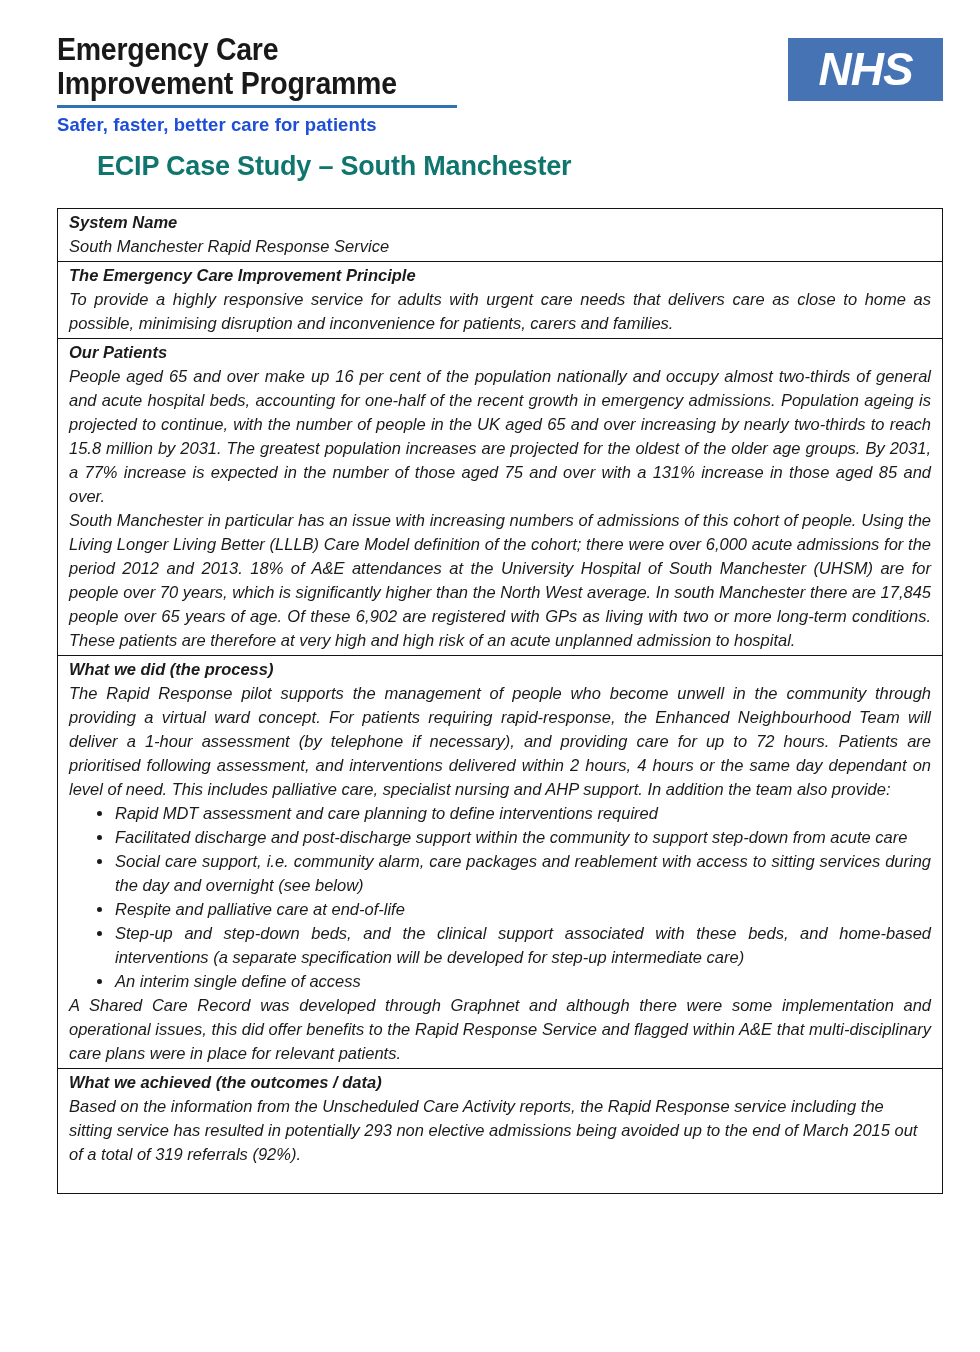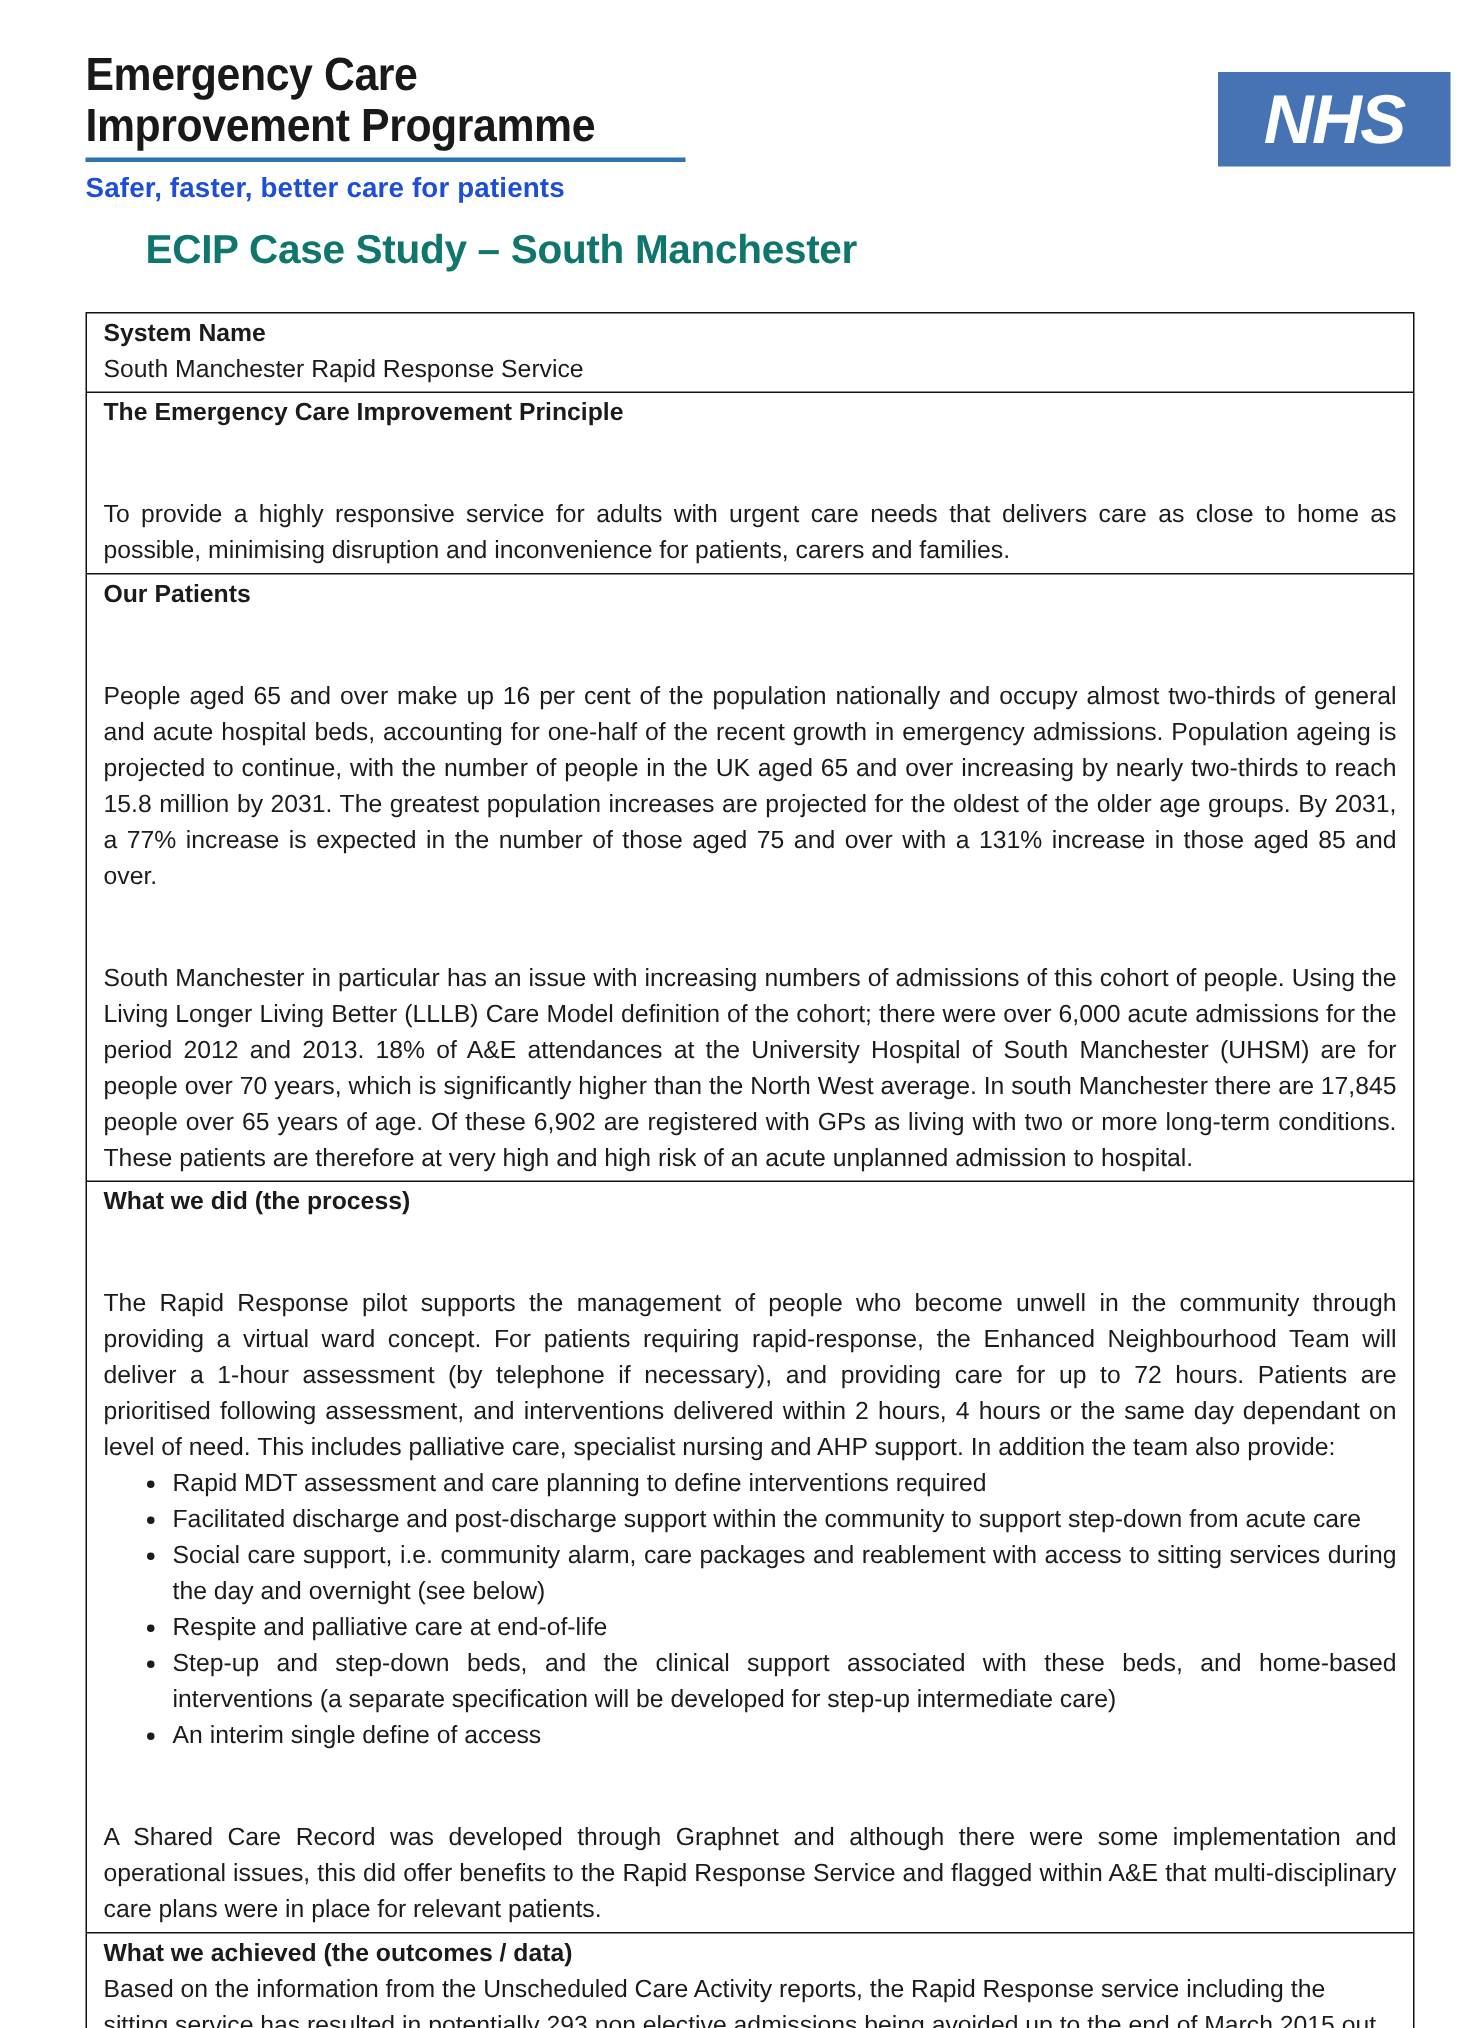--- a/index.html
+++ b/index.html
@@ -23,23 +23,23 @@
   .logo-rule {
     position: absolute; left: 57px; top: 105px;
     width: 400px; height: 3px; background: #2E74B5;
   }
   .tagline {
     position: absolute; left: 57px; top: 114px;
     font-weight: bold; font-size: 18.5px; color: #2069AE;
     letter-spacing: 0.1px;
   }
   .nhs-logo {
-    position: absolute; left: 788px; top: 48px;
+    position: absolute; left: 788px; top: 38px;
     width: 155px; height: 63px; background: #4673B4;
-    display: flex; align-items: center; justify-content: center; margin-left: 24px;
+    display: flex; align-items: center; justify-content: center;
   }
   .nhs-logo span {
     color: #ffffff; font-weight: bold; font-style: italic;
     font-size: 46px; line-height: 1; letter-spacing: -1px;
     transform: translateY(-1px);
   }
   .doc-title {
     position: absolute; left: 97px; top: 151px; margin: 0;
     font-weight: bold; font-size: 27px; color: #4677C0;
     letter-spacing: -0.2px;
@@ -48,26 +48,26 @@
   
   .case-table {
     position: absolute; left: 57px; top: 208px;
     width: 886px; box-sizing: border-box;
     border: 1.6px solid #141414;
     background: #ffffff;
   }
   .table-row {
     border-top: 1.6px solid #141414;
     padding: 1px 11px 3px 11px;
-    font-size: 16.5px; line-height: 24px;
+    font-size: 16.5px; line-height: 24px; font-style: italic;
   }
   .table-row:first-child { border-top: none; }
   .row-heading { font-weight: bold; }
   .para { margin: 0; }
-  .para.justify { text-align: justify; margin-top: 44px; }
+  .para.justify { text-align: justify; }
   .para.left { text-align: left; }
   .spacer { height: 24px; }
   ul.bullets { margin: 0; padding: 0 0 0 45px; list-style: disc; }
   ul.bullets li { text-align: justify; padding-left: 1px; }
 </style>
 </head>
 <body>
 
 <div class="ecip-logo" style="color: rgb(25, 25, 25);">
   <div>Emergency Care</div>

